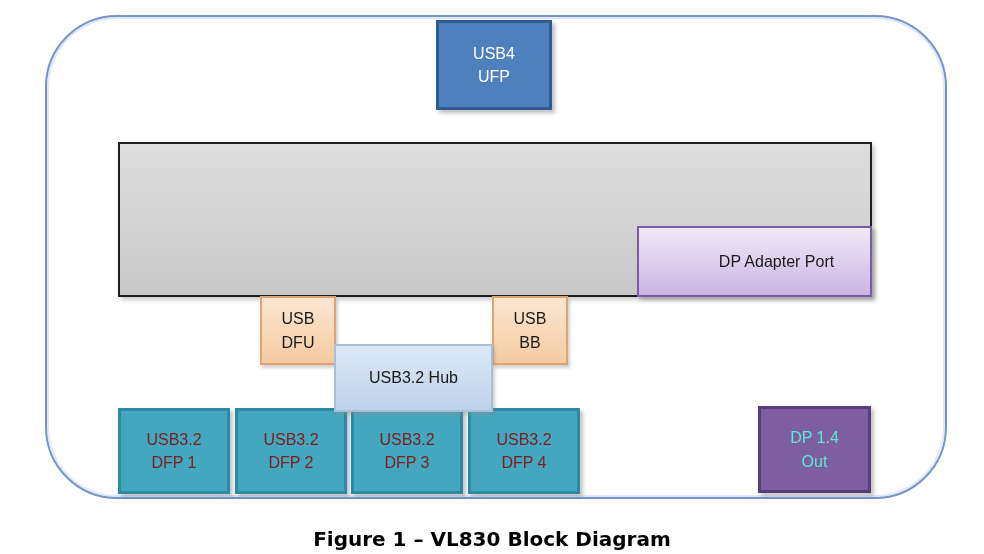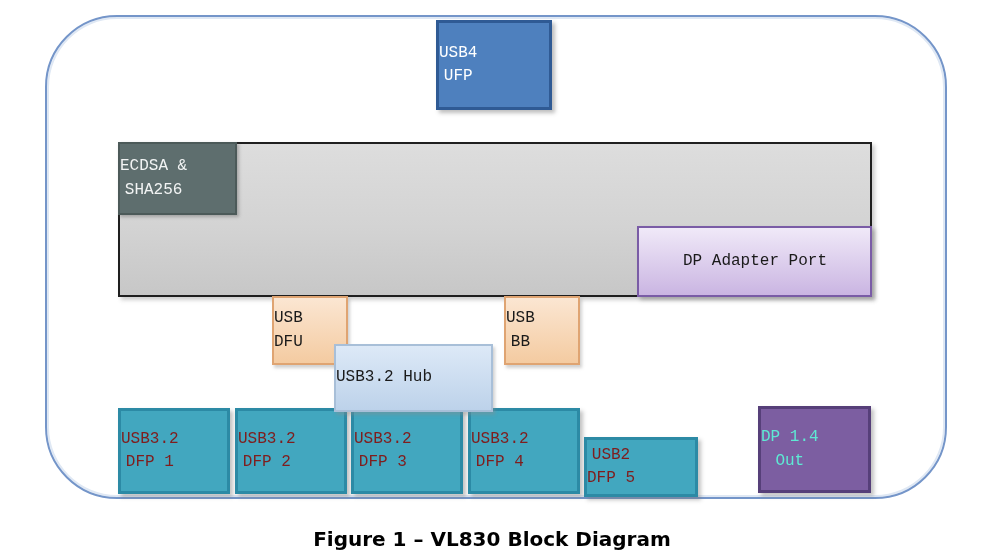--- a/index.html
+++ b/index.html
@@ -23,26 +23,26 @@
     height: 480px;
     border: 2px solid #7495c9;
     border-radius: 72px;
     box-shadow: inset 0 0 0 2px #dfe8f4;
     z-index: 1;
   }
   .block {
     position: absolute;
     display: flex;
     align-items: center;
+    justify-content: center;
     text-align: center;
     white-space: pre-line;
     line-height: 1.45;
     font-size: 16px;
     box-sizing: border-box;
-    font-family: Liberation Mono, monospace;
   }
   
   .usb4 {
     left: 436px; top: 20px; width: 116px; height: 90px;
     background: #4e80be;
     border: 3px solid #2f5a94;
     color: #ffffff;
     box-shadow: 3px 3px 4px rgba(110,110,110,0.45);
     z-index: 3;
   }
@@ -78,21 +78,20 @@
     z-index: 5;
     padding-left: 44px;
   }
   
   .tan {
     background: linear-gradient(180deg, #fbe6d2 0%, #f4cba1 100%);
     border: 2px solid #dfa472;
     color: #1a1a1a;
     box-shadow: 2px 3px 3px rgba(140,140,140,0.4);
     z-index: 5;
-    margin-left: 12px;
   }
   .usb-dfu { left: 260px; top: 296px; width: 76px; height: 69px; }
   .usb-bb  { left: 492px; top: 296px; width: 76px; height: 69px; }
   .hub {
     left: 334px; top: 296px; width: 159px; height: 68px;
     background: linear-gradient(180deg, #dde9f7 0%, #bdd2ea 100%);
     border: 2px solid #a8bfd8;
     color: #1a1a1a;
     box-shadow: 2px 3px 3px rgba(140,140,140,0.4);
     z-index: 6;
@@ -139,24 +138,20 @@
 
   <div class="outer-rect"></div>
 
   <div class="block usb4">
     <span>USB4
 UFP</span>
   </div>
 
   <div class="block grayblock"></div>
 
-  <div class="block ecdsa">
-    <span>ECDSA &amp;
-SHA256</span>
-  </div>
 
 
   <div class="block dp-adapter">
     <span>DP Adapter Port</span>
   </div>
 
   <div class="block tan usb-dfu">
     <span>USB
 DFU</span>
   </div>
@@ -183,24 +178,20 @@
   <div class="block teal dfp3">
     <span>USB3.2
 DFP 3</span>
   </div>
 
   <div class="block teal dfp4">
     <span>USB3.2
 DFP 4</span>
   </div>
 
-  <div class="block teal dfp5">
-    <span>USB2
-DFP 5</span>
-  </div>
 
   <div class="block dp-out">
     <span>DP 1.4
 Out</span>
   </div>
 
   <div class="caption">Figure 1 – VL830 Block Diagram</div>
 
 </div>
 

